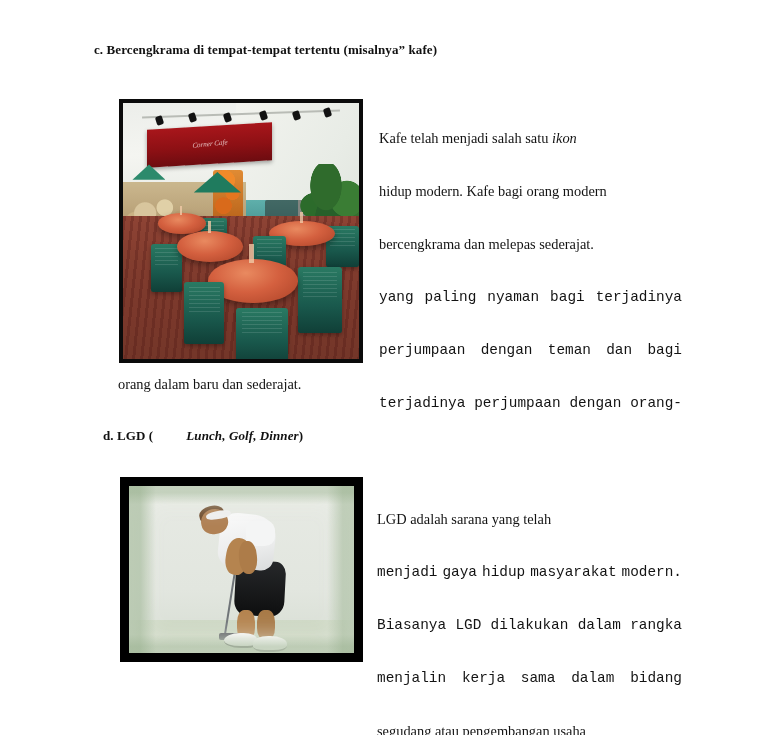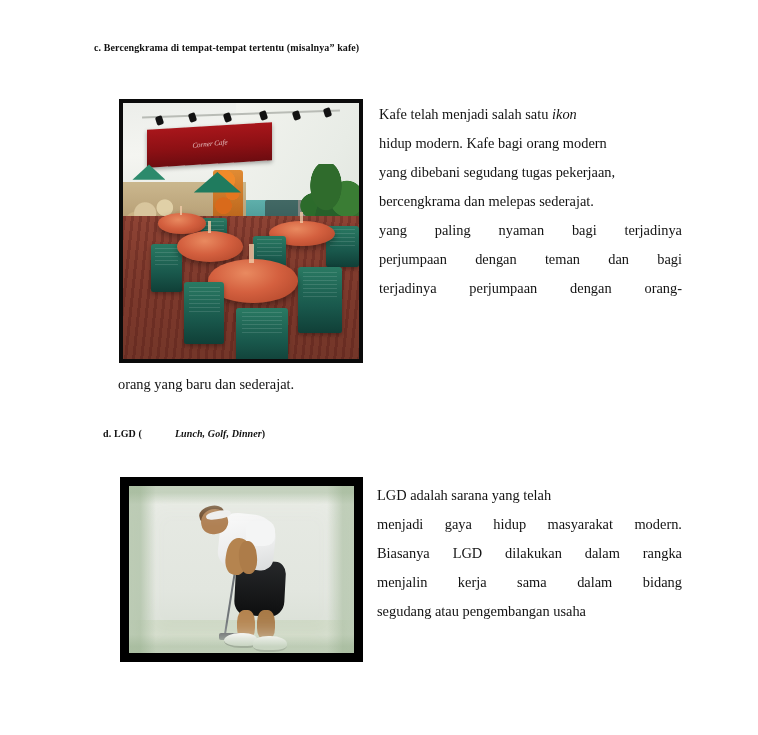--- a/index.html
+++ b/index.html
@@ -18,21 +18,21 @@
   .page {
     position: absolute;
     inset: 0;
   }
 
   
   .heading {
     position: absolute;
     font-family: "Liberation Serif", "DejaVu Serif", serif;
     font-weight: bold;
-    font-size: 10px;
+    font-size: 13px;
     letter-spacing: 0.1px;
     white-space: nowrap;
     color: #111;
     text-align: right;
   }
   .heading .ital {
     font-style: italic;
     margin-left: 33px;
   }
   #heading-c { left: 94px; top: 42px; }
@@ -41,26 +41,27 @@
   
   .textcol {
     position: absolute;
     font-size: 14.4px;
     line-height: 29px;
     color: #131313;
   }
   .textcol .line {
     white-space: nowrap;
     height: 29px;
+    margin-top: 24px;
   }
   .textcol .line.just {
     display: flex;
     justify-content: space-between;
   }
-  .textcol .line.just > span { display: inline-block; }
+  .textcol .line.just > span { display: inline-block; font-family: Liberation Mono, monospace; }
   .textcol .ital { font-style: italic; }
 
   #para-cafe { left: 379px; top: 100px; width: 303px; }
   #para-lgd  { left: 377px; top: 481px; width: 305px; }
 
   #para-cafe-tail {
     position: absolute;
     left: 118px;
     top: 370px;
     font-size: 14.4px;
@@ -361,21 +362,20 @@
       <div class="chair ch-3"></div>
       <div class="table tbl-a"></div>
       <div class="chair ch-1"></div>
       <div class="chair ch-2"></div>
     </div>
   </div>
 
   <div class="textcol" id="para-cafe">
     <div class="line"><span>Kafe telah menjadi salah satu </span><span class="ital">ikon</span></div>
     <div class="line">hidup modern. Kafe bagi orang modern</div>
-    <div class="line">yang dibebani segudang tugas pekerjaan,</div>
     <div class="line">bercengkrama dan melepas sederajat.</div>
     <div class="line just">
       <span>yang</span>
       <span>paling</span>
       <span>nyaman</span>
       <span>bagi</span>
       <span>terjadinya</span>
     </div>
     <div class="line just">
       <span>perjumpaan</span>
@@ -385,21 +385,21 @@
       <span>bagi</span>
     </div>
     <div class="line just">
       <span>terjadinya</span>
       <span>perjumpaan</span>
       <span>dengan</span>
       <span>orang-</span>
     </div>
   </div>
 
-  <div id="para-cafe-tail">orang yang baru dan sederajat.</div>
+  <div id="para-cafe-tail">orang dalam baru dan sederajat.</div>
 
   <div class="heading" id="heading-d">
     <span>d.</span>
     <span>LGD (</span><span class="ital">Lunch, Golf, Dinner</span><span>)</span>
   </div>
 
   <div id="photo-golf">
     <div class="inner">
       <div class="golf-bg"></div>
       <div class="golf-green-band"></div>

